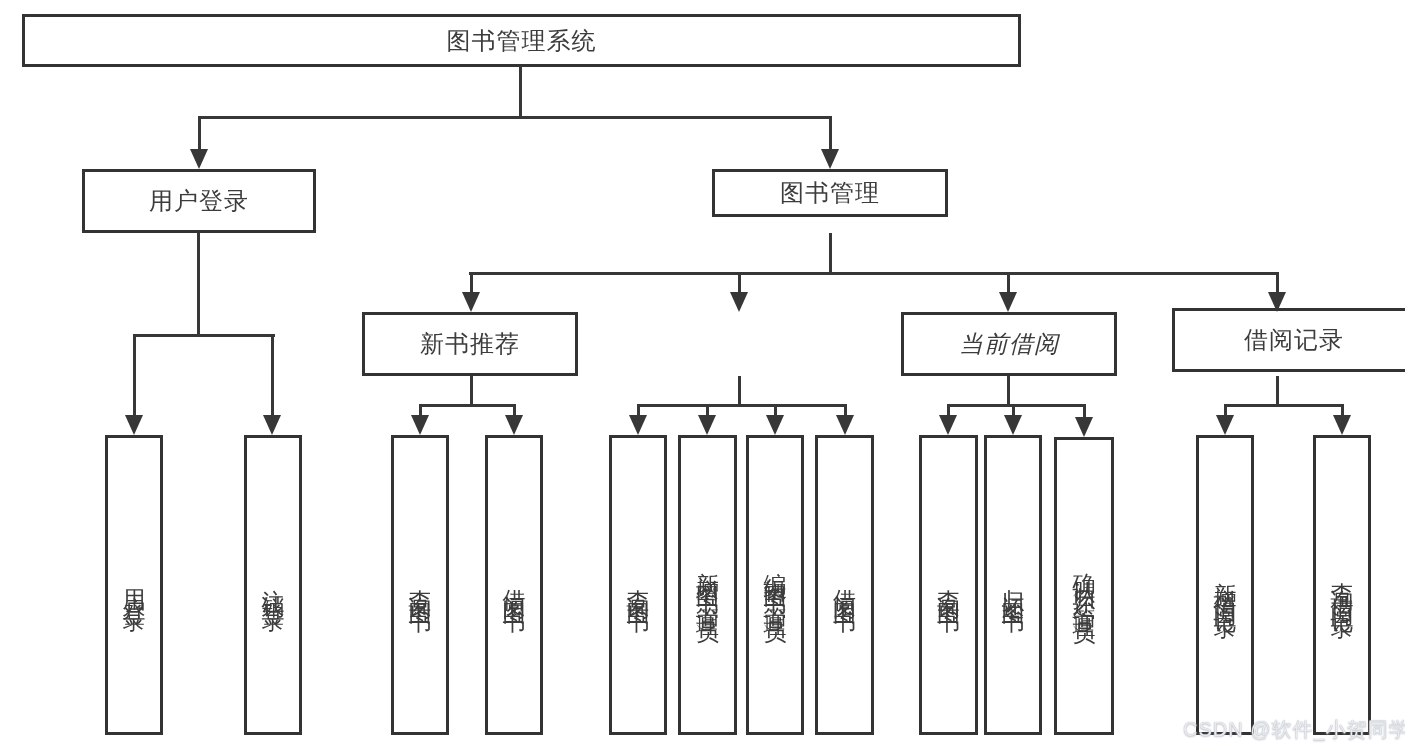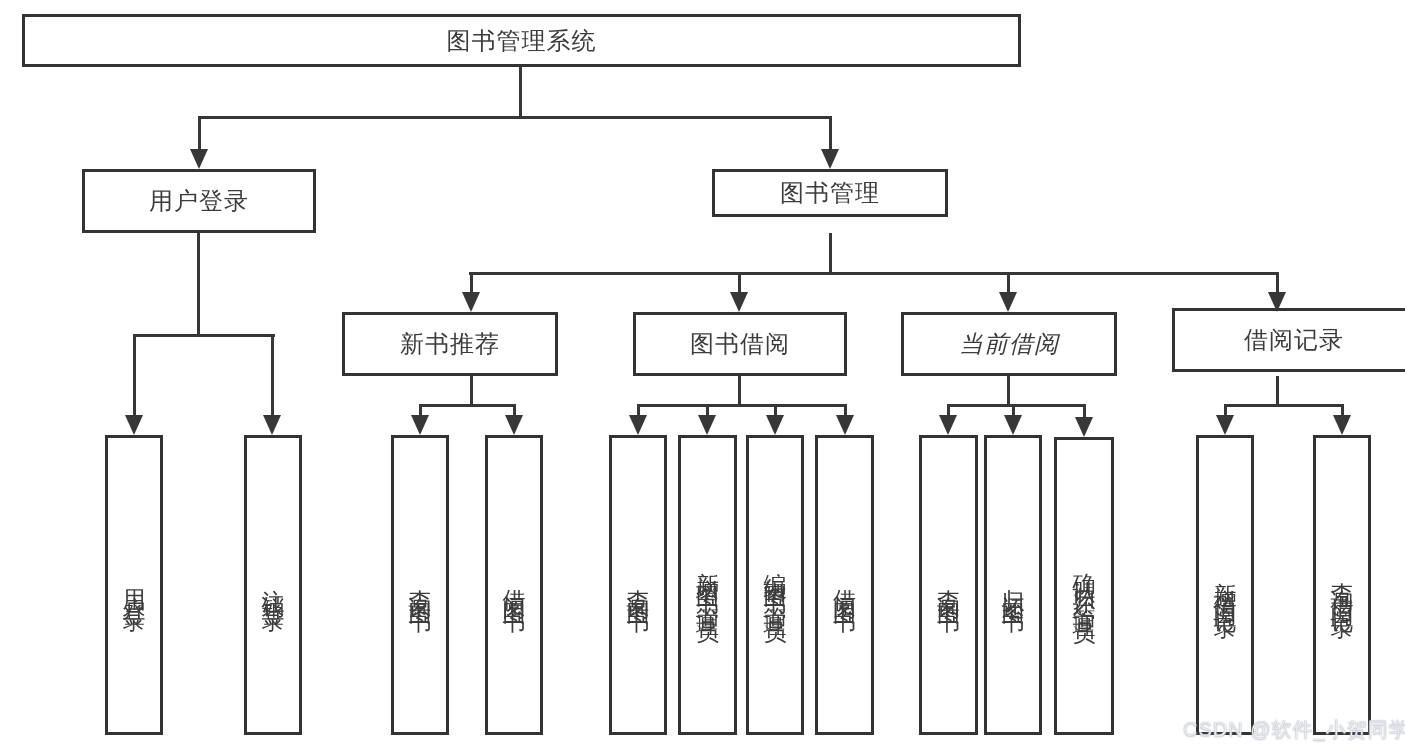--- a/index.html
+++ b/index.html
@@ -38,25 +38,22 @@
     <span>图书管理系统</span>
   </div>
 
   <div class="box hnode" style="left:82px; top:169px; width:234px; height:64px;">
     <span>用户登录</span>
   </div>
   <div class="box hnode" style="left:712px; top:169px; width:236px; height:48px;">
     <span>图书管理</span>
   </div>
 
-  <div class="box hnode" style="left:342px; top:312px; width:216px; height:64px;">
+  <div class="box hnode" style="left:362px; top:312px; width:216px; height:64px;">
     <span>新书推荐</span>
-  </div>
-  <div class="box hnode" style="left:633px; top:312px; width:214px; height:64px;">
-    <span>图书借阅</span>
   </div>
   <div class="box hnode" style="left:901px; top:312px; width:216px; height:64px;font-style:italic;">
     <span>当前借阅</span>
   </div>
   <div class="box hnode" style="left:1172px; top:308px; width:244px; height:64px;">
     <span>借阅记录</span>
   </div>
 
   <div class="box leaf" style="left:105px; top:435px; width:58px; height:300px;">
     <span>用户登录</span>

